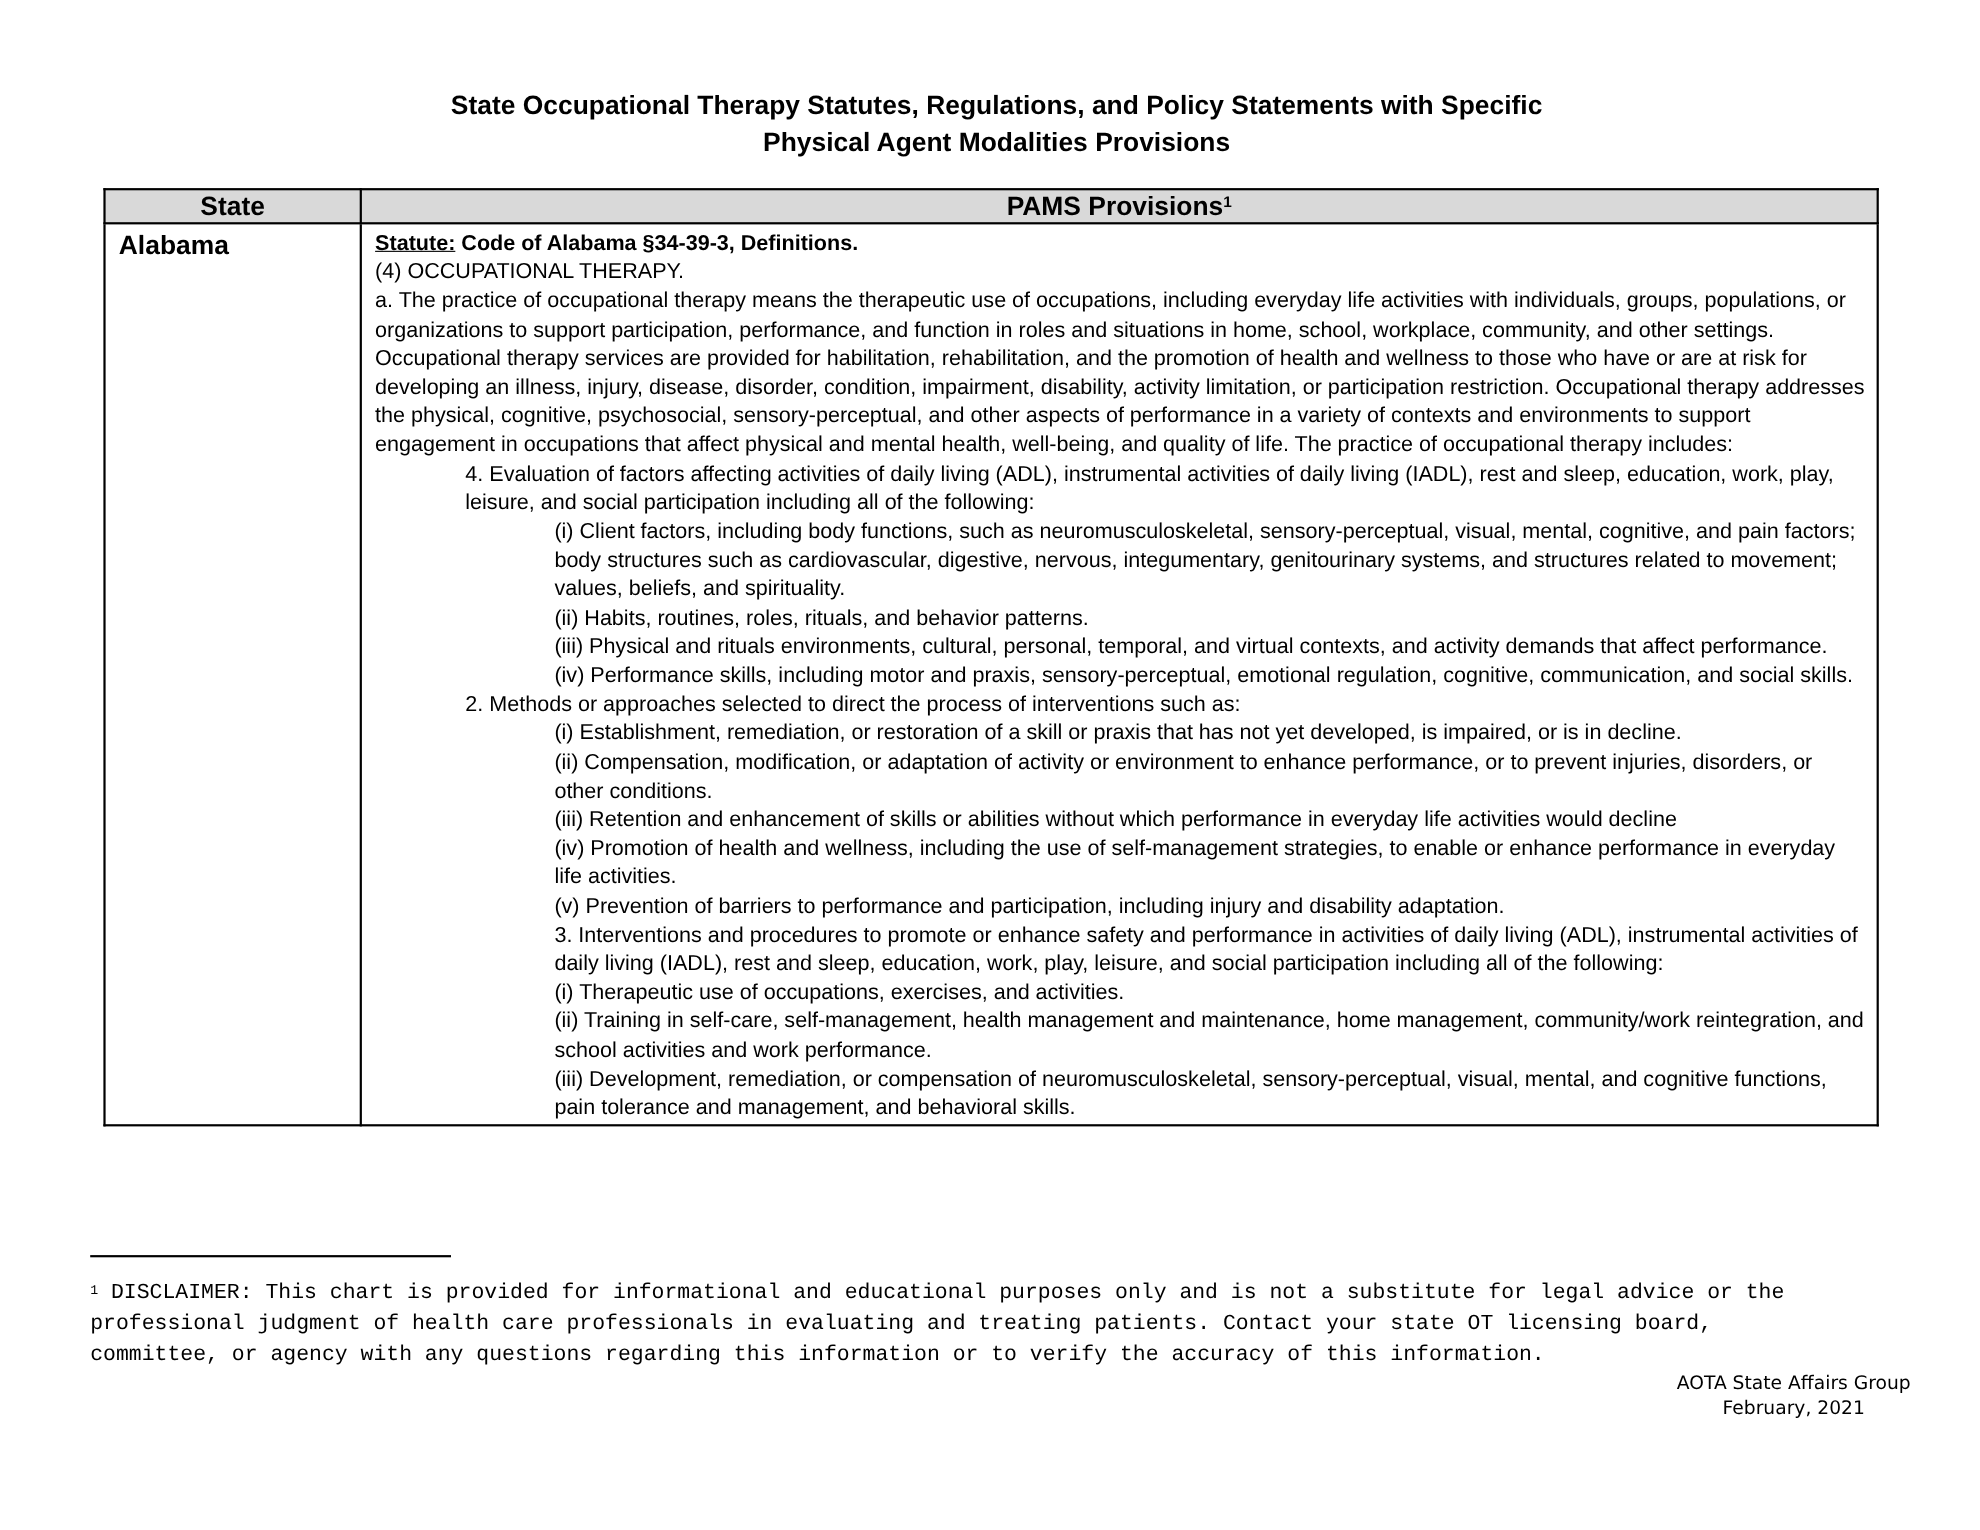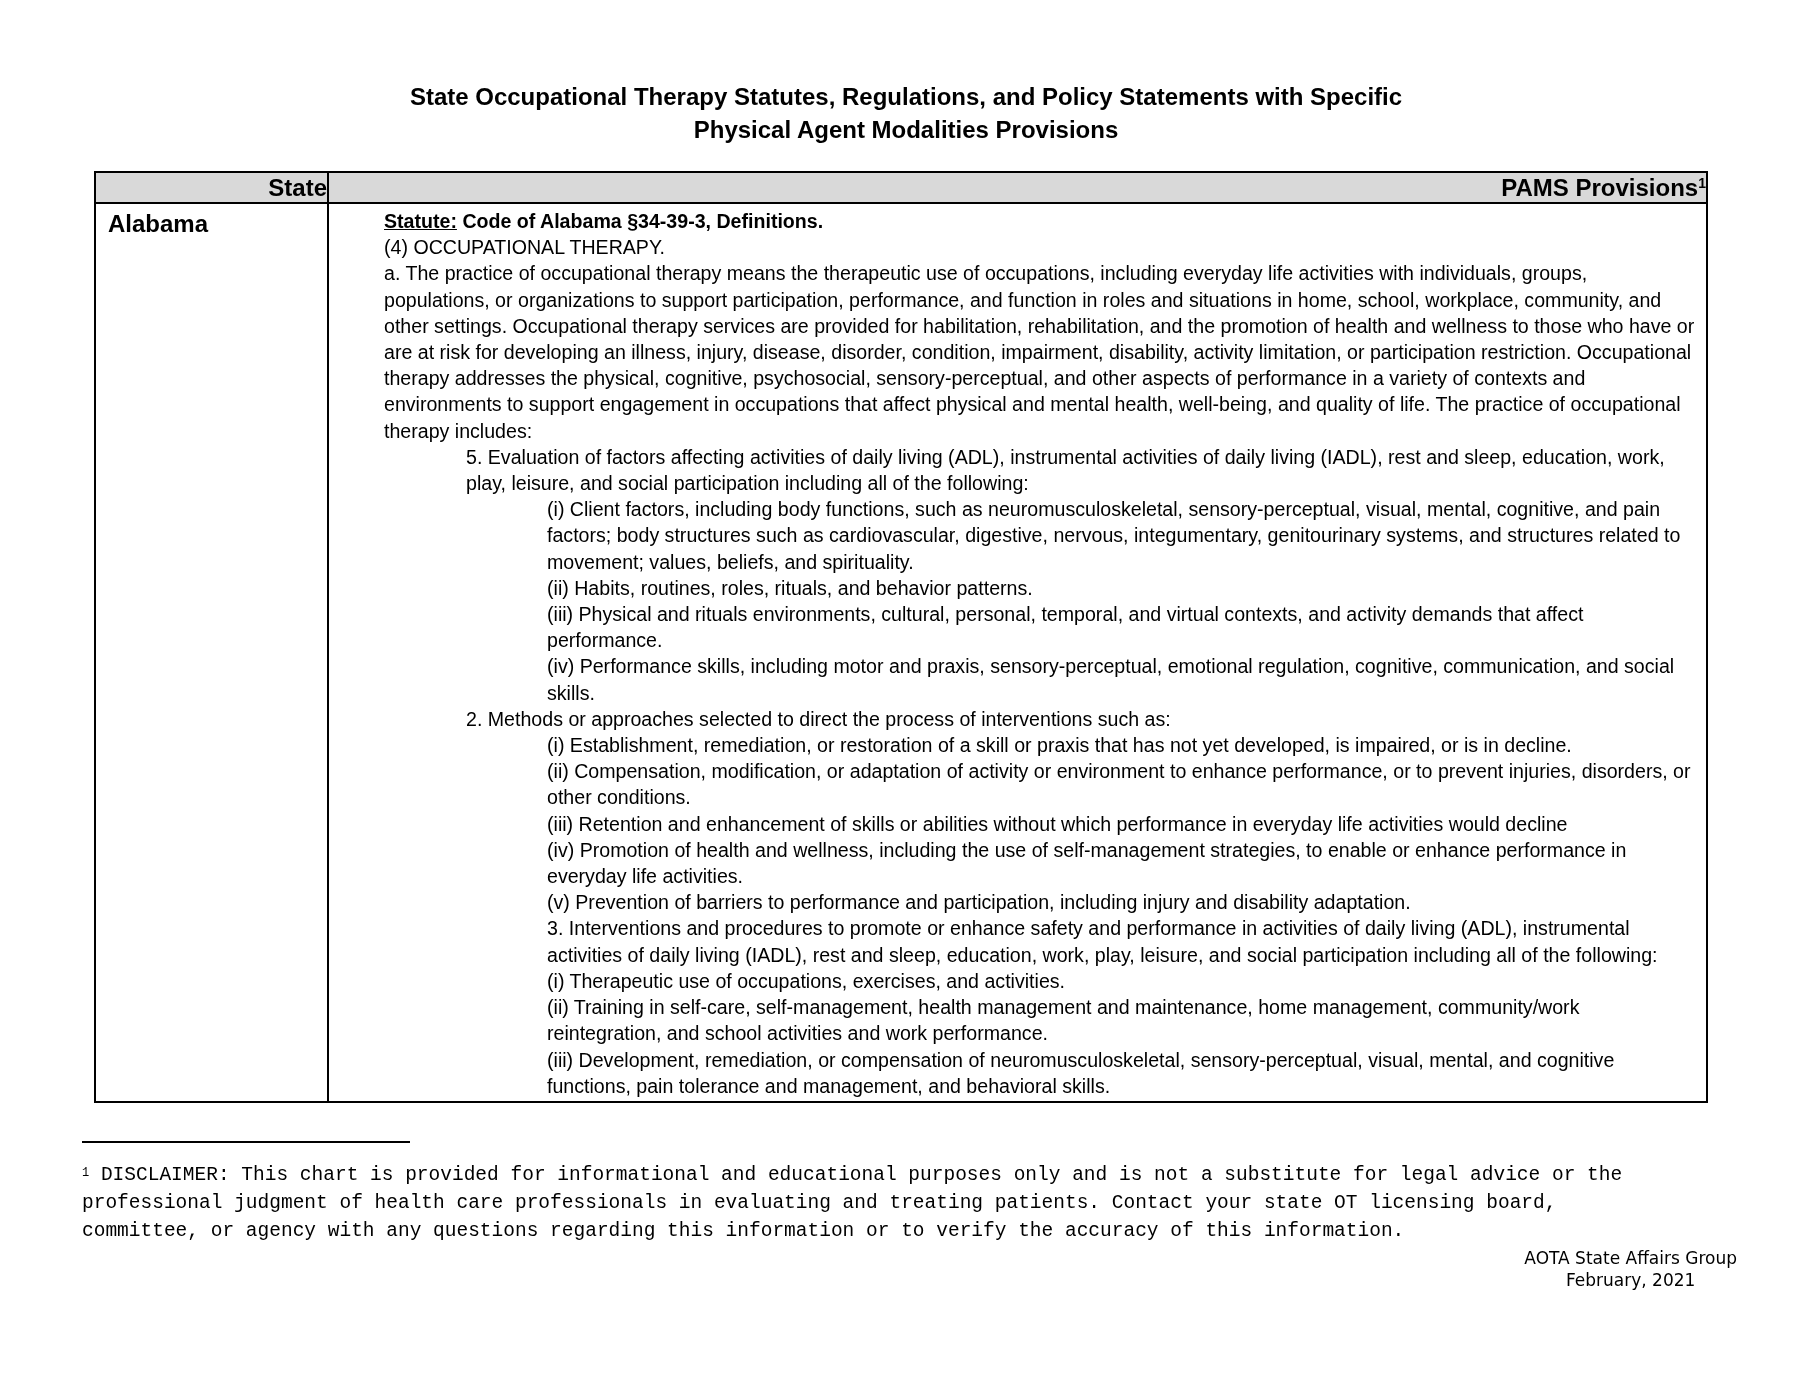--- a/index.html
+++ b/index.html
@@ -9,28 +9,28 @@
     text-align: center; font-family: "Liberation Sans", sans-serif;
     font-weight: bold; font-size: 24px; line-height: 33px;
   }
   table.pams {
     position: absolute; left: 94px; top: 171px; width: 1614px;
     border-collapse: collapse; font-family: "Liberation Sans", sans-serif;
   }
   table.pams th, table.pams td { border: 2.5px solid #000; }
   table.pams th {
     background: #d9d9d9; font-weight: bold; font-size: 24px;
-    height: 29px; padding: 0; text-align: right; line-height: 29px;
+    height: 29px; padding: 0; text-align: center; line-height: 29px;
   }
   table.pams th sup { font-size: 14px; vertical-align: top; position: relative; top: -4px; }
   th.state-col, td.state-cell { width: 219px; }
   td { vertical-align: top; }
   td.state-cell { font-weight: bold; font-size: 24px; padding: 6px 0 0 12px; line-height: 28px; margin-left: 26px; }
   td.content-cell { padding: 4px 10px 2px 12px; font-size: 19.6px; line-height: 26.2px; }
-  .line { white-space: normal; margin-left: 43px; }
+  .line { white-space: normal; }
   .statute-head { font-weight: bold; }
   .statute-head .u { text-decoration: underline; }
   .l1 { padding-left: 82px; }
   .l2 { padding-left: 163px; }
   .fn-rule {
     position: absolute; left: 82px; top: 1141px; width: 328px; height: 2px; background: #000;
   }
   .disclaimer {
     position: absolute; left: 82px; top: 1161px; width: 1600px;
     font-family: Liberation Mono, monospace; font-size: 19.5px; line-height: 28px;
@@ -57,21 +57,21 @@
     </tr>
   </thead>
   <tbody>
     <tr>
       <td class="state-cell">Alabama</td>
       <td class="content-cell">
         <div class="line statute-head"><span class="u">Statute:</span><span> Code of Alabama §34-39-3, Definitions.</span></div>
         <div id="provision-lines">
             <div class="line">(4) OCCUPATIONAL THERAPY.</div>
             <div class="line">a. The practice of occupational therapy means the therapeutic use of occupations, including everyday life activities with individuals, groups, populations, or organizations to support participation, performance, and function in roles and situations in home, school, workplace, community, and other settings. Occupational therapy services are provided for habilitation, rehabilitation, and the promotion of health and wellness to those who have or are at risk for developing an illness, injury, disease, disorder, condition, impairment, disability, activity limitation, or participation restriction. Occupational therapy addresses the physical, cognitive, psychosocial, sensory-perceptual, and other aspects of performance in a variety of contexts and environments to support engagement in occupations that affect physical and mental health, well-being, and quality of life. The practice of occupational therapy includes:</div>
-            <div class="line l1">5. Evaluation of factors affecting activities of daily living (ADL), instrumental activities of daily living (IADL), rest and sleep, education, work, play, leisure, and social participation including all of the following:</div>
+            <div class="line l1">4. Evaluation of factors affecting activities of daily living (ADL), instrumental activities of daily living (IADL), rest and sleep, education, work, play, leisure, and social participation including all of the following:</div>
             <div class="line l2">(i) Client factors, including body functions, such as neuromusculoskeletal, sensory-perceptual, visual, mental, cognitive, and pain factors; body structures such as cardiovascular, digestive, nervous, integumentary, genitourinary systems, and structures related to movement; values, beliefs, and spirituality.</div>
             <div class="line l2">(ii) Habits, routines, roles, rituals, and behavior patterns.</div>
             <div class="line l2">(iii) Physical and rituals environments, cultural, personal, temporal, and virtual contexts, and activity demands that affect performance.</div>
             <div class="line l2">(iv) Performance skills, including motor and praxis, sensory-perceptual, emotional regulation, cognitive, communication, and social skills.</div>
             <div class="line l1">2. Methods or approaches selected to direct the process of interventions such as:</div>
             <div class="line l2">(i) Establishment, remediation, or restoration of a skill or praxis that has not yet developed, is impaired, or is in decline.</div>
             <div class="line l2">(ii) Compensation, modification, or adaptation of activity or environment to enhance performance, or to prevent injuries, disorders, or other conditions.</div>
             <div class="line l2">(iii) Retention and enhancement of skills or abilities without which performance in everyday life activities would decline</div>
             <div class="line l2">(iv) Promotion of health and wellness, including the use of self-management strategies, to enable or enhance performance in everyday life activities.</div>
             <div class="line l2">(v) Prevention of barriers to performance and participation, including injury and disability adaptation.</div>

